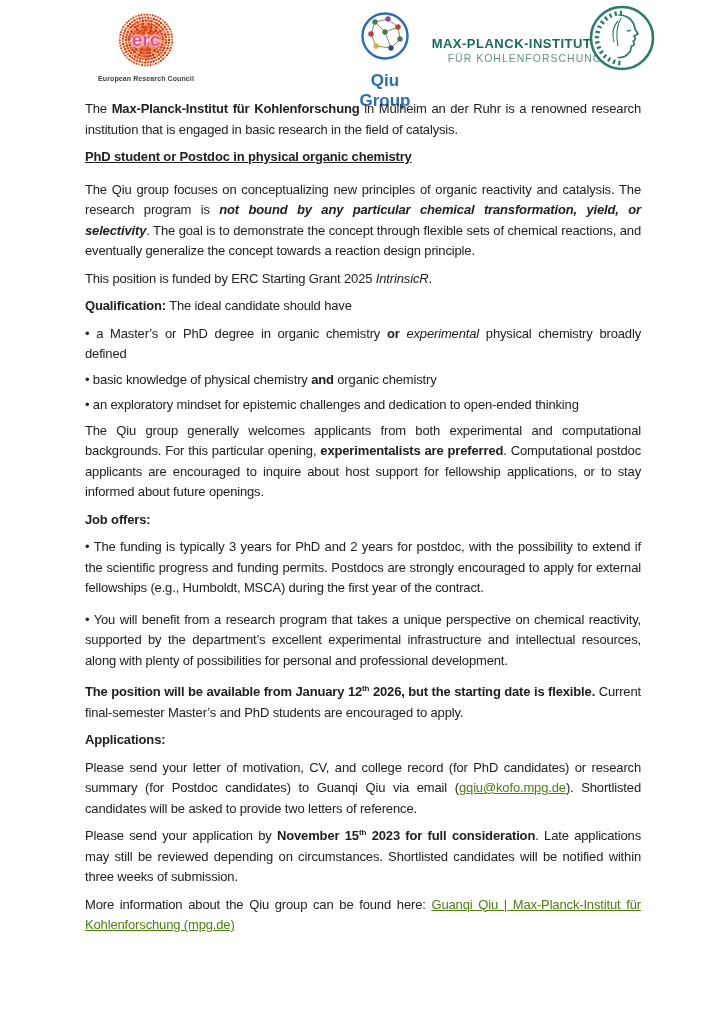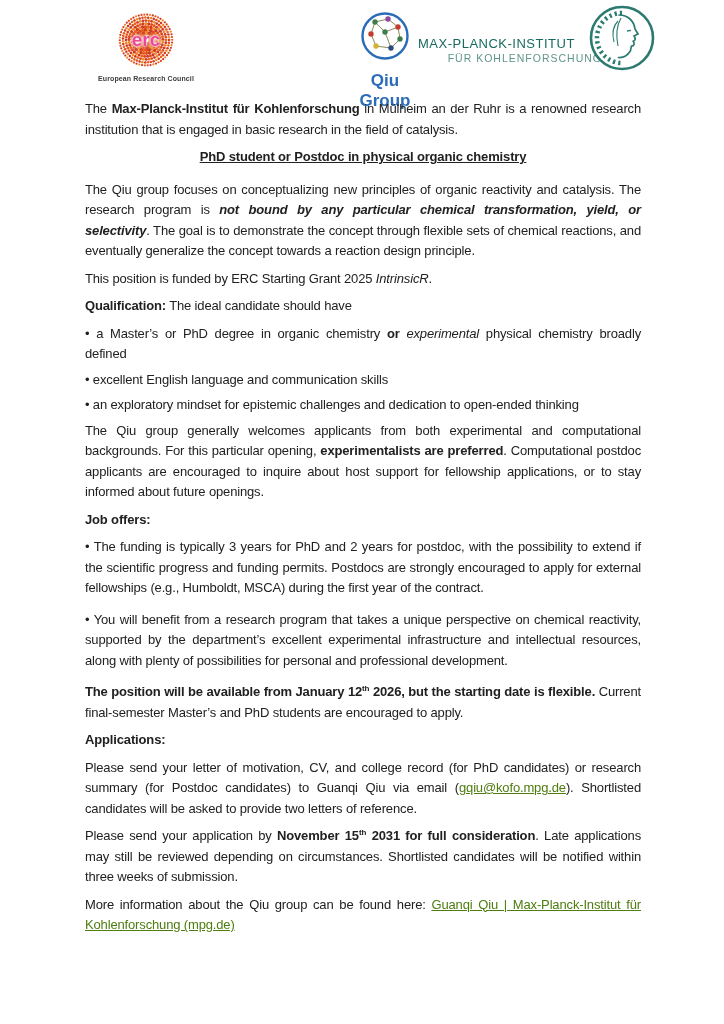--- a/index.html
+++ b/index.html
@@ -19,32 +19,32 @@
     position:absolute; left:50%; top:50%; transform:translate(-50%,-54%);
     font-weight:bold; font-size:19px; color:#ec4899;
     text-shadow:0 0 2px #fff, 0 0 3px #fff, 0 0 4px #fff;
   }
   .erc-sub { margin-top:3px; font-size:7px; font-weight:bold; color:#3c3c3c; letter-spacing:.1px; }
 
   .qiu-logo { position:absolute; left:355px; top:11px; width:60px; text-align:center; }
   .qiu-label { margin-top:4px; font-size:17px; font-weight:bold; color:#2B6CB8; }
 
   .mpi-word { position:absolute; left:418px; top:36px; width:187px; color:#186A5F; }
-  .mpi-line1 { font-size:13px; font-weight:normal; letter-spacing:.5px; white-space:nowrap; text-align:left; }
+  .mpi-line1 { font-size:13px; font-weight:bold; letter-spacing:.5px; white-space:nowrap; text-align:center; }
   .mpi-line2 { font-size:10.5px; letter-spacing:1px; color:#5F958B; margin-top:1px; text-align:right; padding-right:3px; white-space:nowrap; }
 
   .minerva { position:absolute; left:588px; top:4px; }
 
   
   .doc {
     position:absolute; left:85px; top:99px; width:556px;
     font-size:13px; line-height:20.5px; letter-spacing:-0.15px;
   }
   .doc p { text-align:justify; margin:0 0 7px; }
-  .doc p.title { text-align:center; margin:4px 0 12px; }
+  .doc p.title { text-align:left; margin:4px 0 12px; }
   .doc p.bullet { margin:0 0 5px; }
   .doc p.gap { margin-top:11px; }
   .b { font-weight:bold; }
   .i { font-style:italic; }
   .u { text-decoration:underline; }
   .sup { vertical-align:super; font-size:.62em; line-height:0; }
   a.doc-link { color:#4d7c0f; text-decoration:underline; cursor:pointer; }
 </style>
 </head>
 <body>
@@ -378,26 +378,26 @@
 
   </div>
 
   <div class="doc">
       <p class="body"><span>The </span><span class="b">Max-Planck-Institut für Kohlenforschung</span><span> in Mülheim an der Ruhr is a renowned research institution that is engaged in basic research in the field of catalysis.</span></p>
       <p class="title"><span class="b u">PhD student or Postdoc in physical organic chemistry</span></p>
       <p class="body"><span>The Qiu group focuses on conceptualizing new principles of organic reactivity and catalysis. The research program is </span><span class="b i">not bound by any particular chemical transformation, yield, or selectivity</span><span>. The goal is to demonstrate the concept through flexible sets of chemical reactions, and eventually generalize the concept towards a reaction design principle.</span></p>
       <p class="body"><span>This position is funded by ERC Starting Grant 2025 </span><span class="i">IntrinsicR</span><span>.</span></p>
       <p class="body"><span class="b">Qualification:</span><span> The ideal candidate should have</span></p>
       <p class="bullet"><span>• a Master’s or PhD degree in organic chemistry </span><span class="b">or</span><span> </span><span class="i">experimental</span><span> physical chemistry broadly defined</span></p>
-      <p class="bullet"><span>• excellent English language and communication skills</span></p>
+      <p class="bullet"><span>• basic knowledge of physical chemistry </span><span class="b">and</span><span> organic chemistry</span></p>
       <p class="bullet"><span>• an exploratory mindset for epistemic challenges and dedication to open-ended thinking</span></p>
       <p class="body"><span>The Qiu group generally welcomes applicants from both experimental and computational backgrounds. For this particular opening, </span><span class="b">experimentalists are preferred</span><span>. Computational postdoc applicants are encouraged to inquire about host support for fellowship applications, or to stay informed about future openings.</span></p>
       <p class="body"><span class="b">Job offers:</span></p>
       <p class="body"><span>• The funding is typically 3 years for PhD and 2 years for postdoc, with the possibility to extend if the scientific progress and funding permits. Postdocs are strongly encouraged to apply for external fellowships (e.g., Humboldt, MSCA) during the first year of the contract.</span></p>
       <p class="body gap"><span>• You will benefit from a research program that takes a unique perspective on chemical reactivity, supported by the department’s excellent experimental infrastructure and intellectual resources, along with plenty of possibilities for personal and professional development.</span></p>
       <p class="body gap"><span class="b">The position will be available from January 12</span><span class="b sup">th</span><span class="b"> 2026, but the starting date is flexible.</span><span> Current final-semester Master’s and PhD students are encouraged to apply.</span></p>
       <p class="body"><span class="b">Applications:</span></p>
       <p class="body"><span>Please send your letter of motivation, CV, and college record (for PhD candidates) or research summary (for Postdoc candidates) to Guanqi Qiu via email (</span><a class="doc-link" href="#">gqiu@kofo.mpg.de</a><span>). Shortlisted candidates will be asked to provide two letters of reference.</span></p>
-      <p class="body"><span>Please send your application by </span><span class="b">November 15</span><span class="b sup">th</span><span class="b"> 2031 for full consideration</span><span>. Late applications may still be reviewed depending on circumstances. Shortlisted candidates will be notified within three weeks of submission.</span></p>
+      <p class="body"><span>Please send your application by </span><span class="b">November 15</span><span class="b sup">th</span><span class="b"> 2023 for full consideration</span><span>. Late applications may still be reviewed depending on circumstances. Shortlisted candidates will be notified within three weeks of submission.</span></p>
       <p class="body"><span>More information about the Qiu group can be found here: </span><a class="doc-link" href="#">Guanqi Qiu | Max-Planck-Institut für Kohlenforschung (mpg.de)</a></p>
     </div>
 
 </div>
 
 </body></html>

